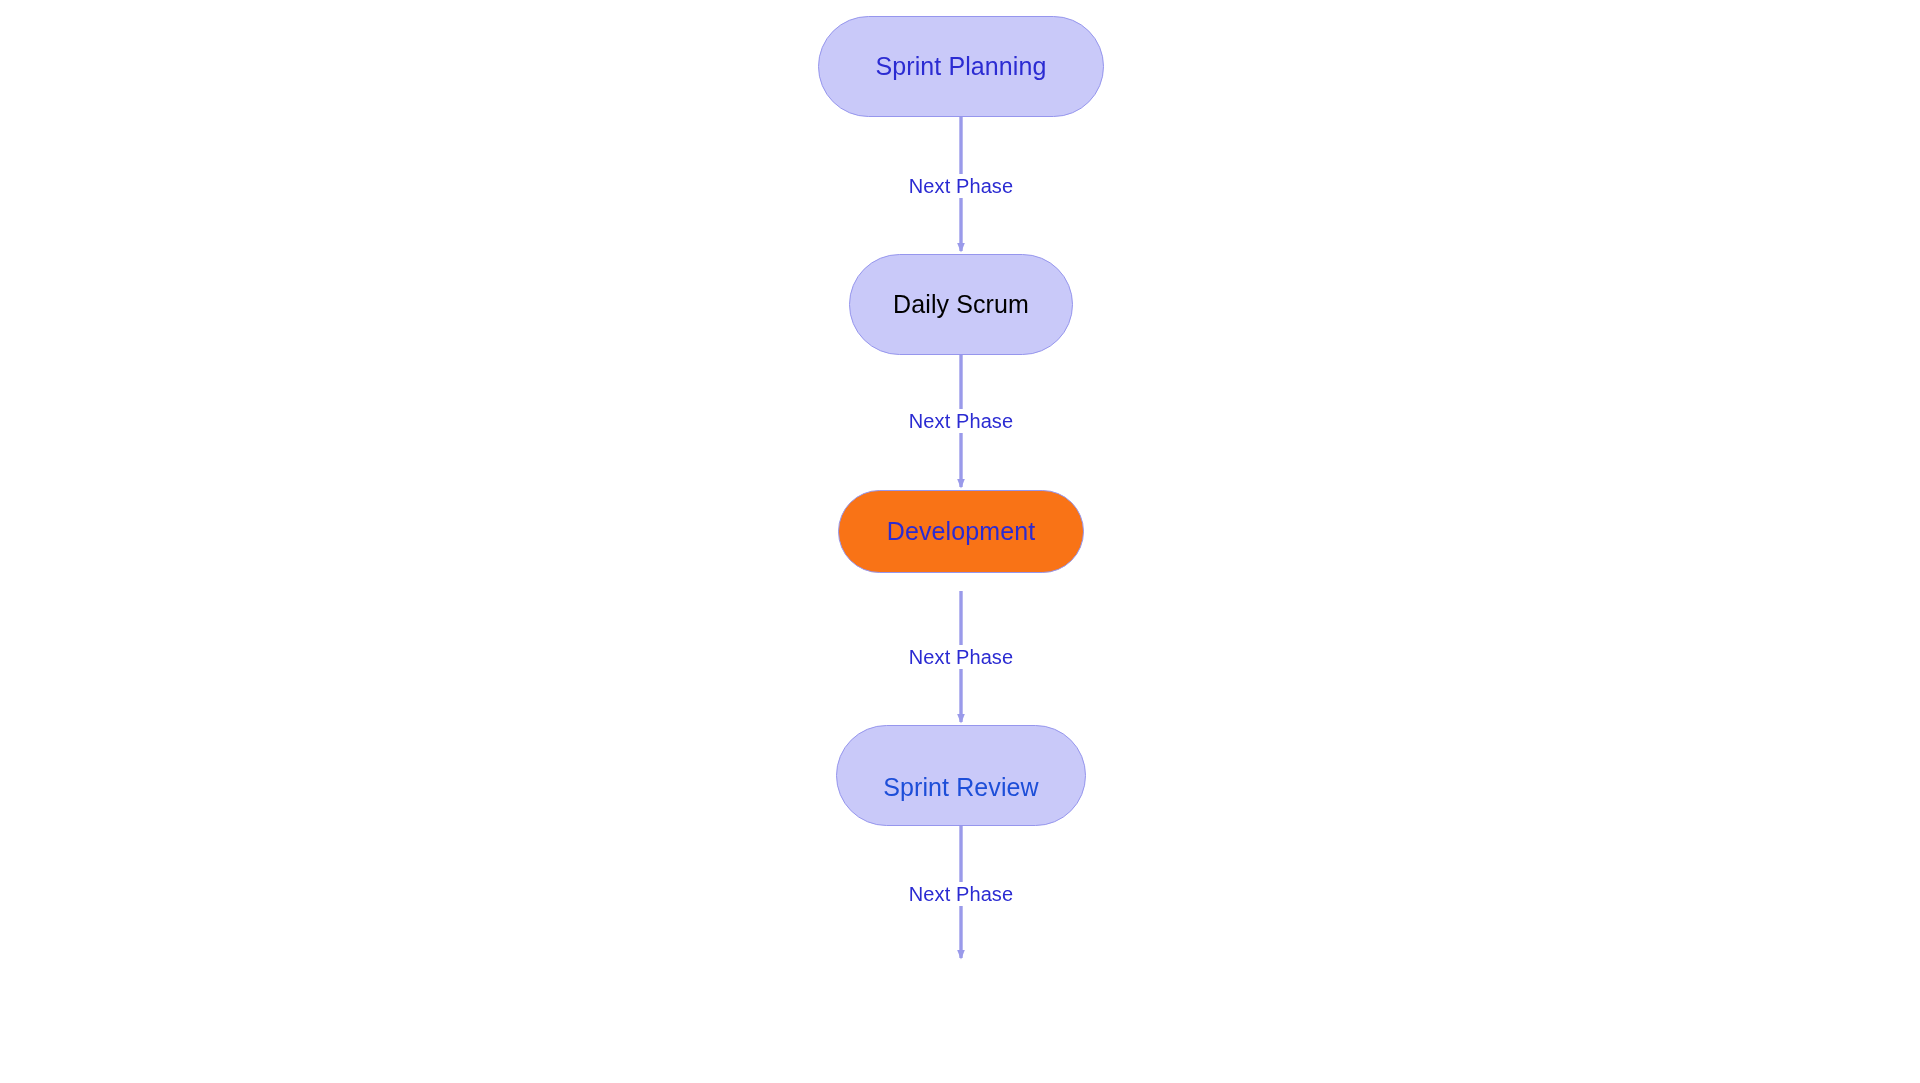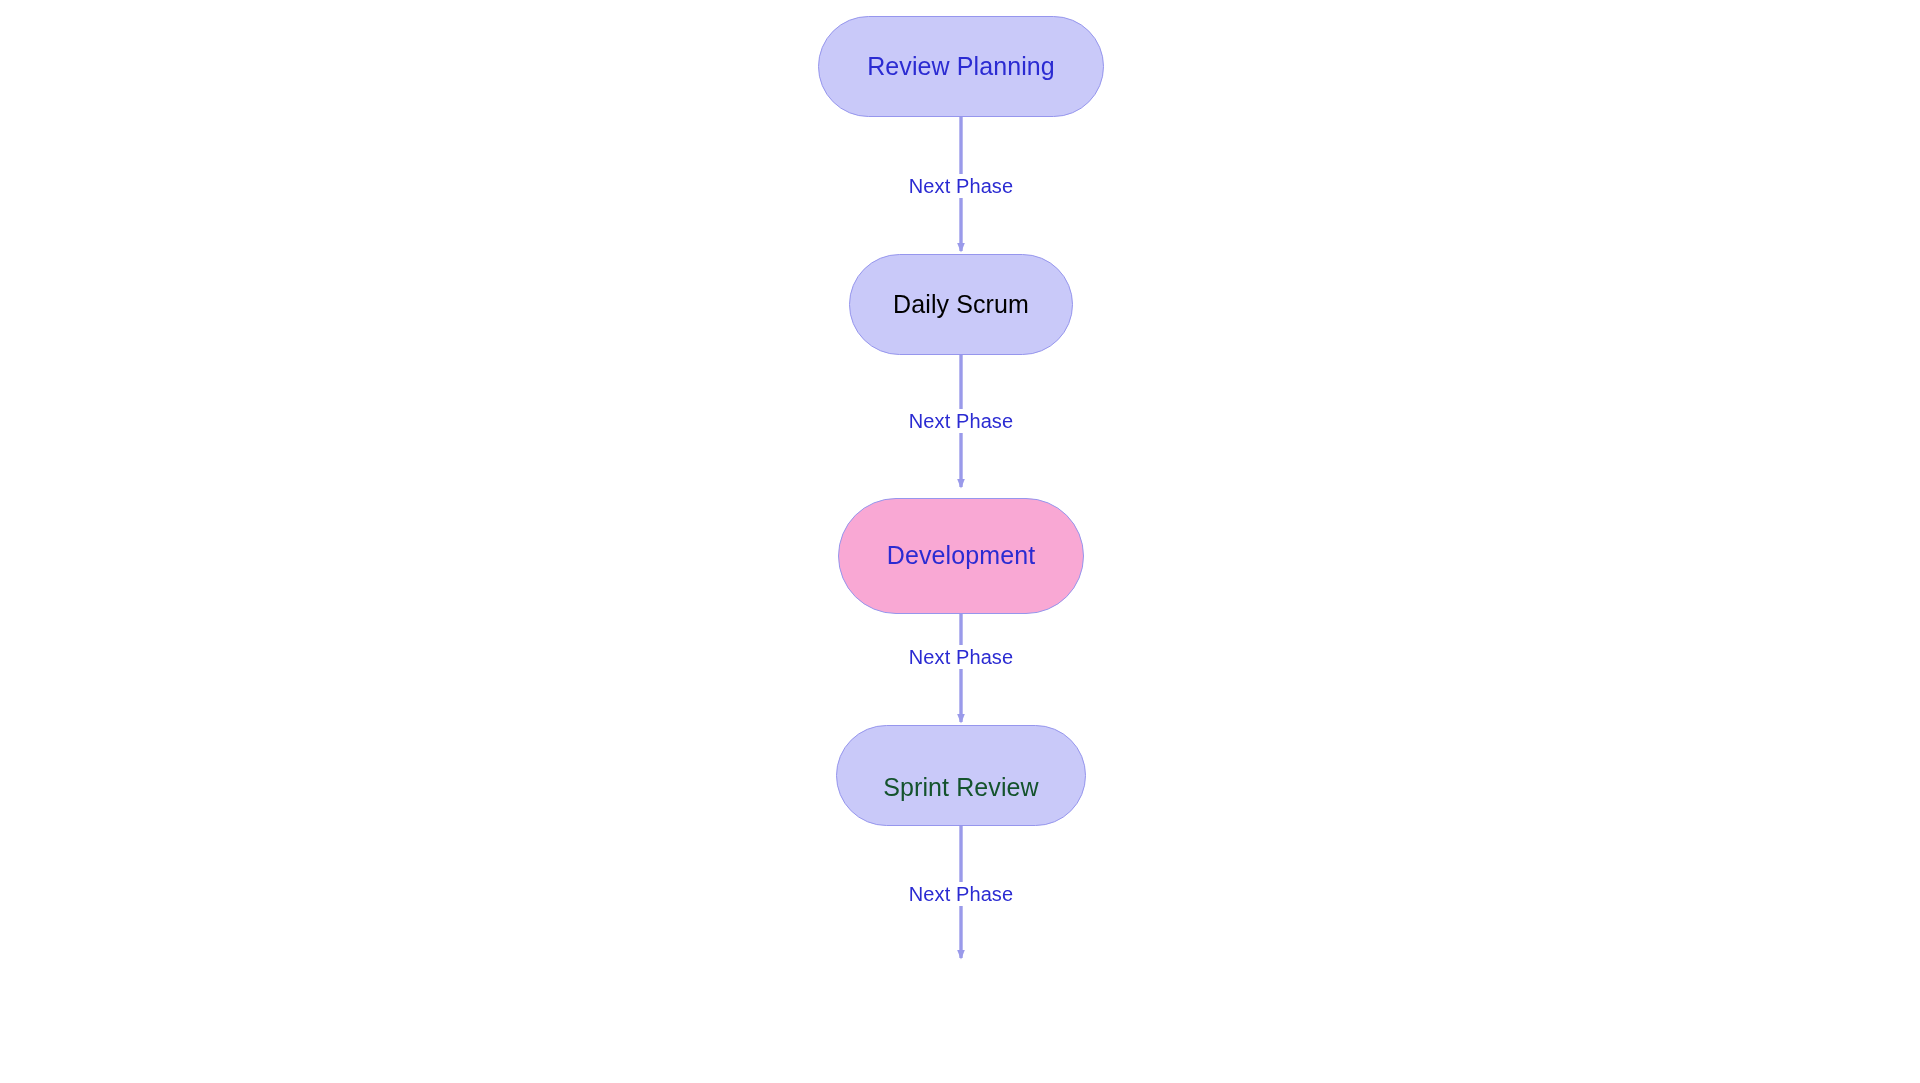--- a/index.html
+++ b/index.html
@@ -77,33 +77,33 @@
     </defs>
     <g id="edges-group">
       <line class="edge-line" stroke="#9a9aea" stroke-width="3.4" marker-end="url(#arrowhead)" x1="961" y1="117" x2="961" y2="251"></line>
       <line class="edge-line" stroke="#9a9aea" stroke-width="3.4" marker-end="url(#arrowhead)" x1="961" y1="355" x2="961" y2="487"></line>
       <line class="edge-line" stroke="#9a9aea" stroke-width="3.4" marker-end="url(#arrowhead)" x1="961" y1="591" x2="961" y2="722"></line>
       <line class="edge-line" stroke="#9a9aea" stroke-width="3.4" marker-end="url(#arrowhead)" x1="961" y1="826" x2="961" y2="958"></line>
     </g>
   </svg>
 
   <div class="node" style="left: 961px; top: 15.5px; width: 286px; height: 101px; background: rgb(201, 201, 249); border-color: rgb(150, 150, 237);">
-    <span class="node-label" style="color: rgb(43, 43, 210);">Review Planning</span>
+    <span class="node-label" style="color: rgb(43, 43, 210);">Sprint Planning</span>
   </div>
 
   <div class="node" style="left: 961px; top: 253.5px; width: 224px; height: 101px; background: rgb(201, 201, 249); border-color: rgb(150, 150, 237);">
     <span class="node-label" style="color: #000000;">Daily Scrum</span>
   </div>
 
-  <div class="node" style="left: 961px; top: 489.5px; width: 246px; height: 116px; background: #f9a8d4; border-color: rgb(150, 150, 237); margin-top: 8px;">
+  <div class="node" style="left: 961px; top: 489.5px; width: 246px; height: 83px; background: #f97316; border-color: rgb(150, 150, 237);">
     <span class="node-label" style="color: rgb(43, 43, 210);">Development</span>
   </div>
 
   <div class="node" style="left: 961px; top: 724.5px; width: 250px; height: 101px; background: rgb(201, 201, 249); border-color: rgb(150, 150, 237);">
-    <span class="node-label" style="color: #14532d; margin-top: 24px;">Sprint Review</span>
+    <span class="node-label" style="color: #1d4ed8; margin-top: 24px;">Sprint Review</span>
   </div>
 
 
   <div class="edge-label" style="left: 961px; top: 186px; color: rgb(43, 43, 210); background: rgb(255, 255, 255);">Next Phase</div>
   <div class="edge-label" style="left: 961px; top: 421px; color: rgb(43, 43, 210); background: rgb(255, 255, 255);">Next Phase</div>
   <div class="edge-label" style="left: 961px; top: 657px; color: rgb(43, 43, 210); background: rgb(255, 255, 255);">Next Phase</div>
   <div class="edge-label" style="left: 961px; top: 894px; color: rgb(43, 43, 210); background: rgb(255, 255, 255);">Next Phase</div>
 
 </div>
 

